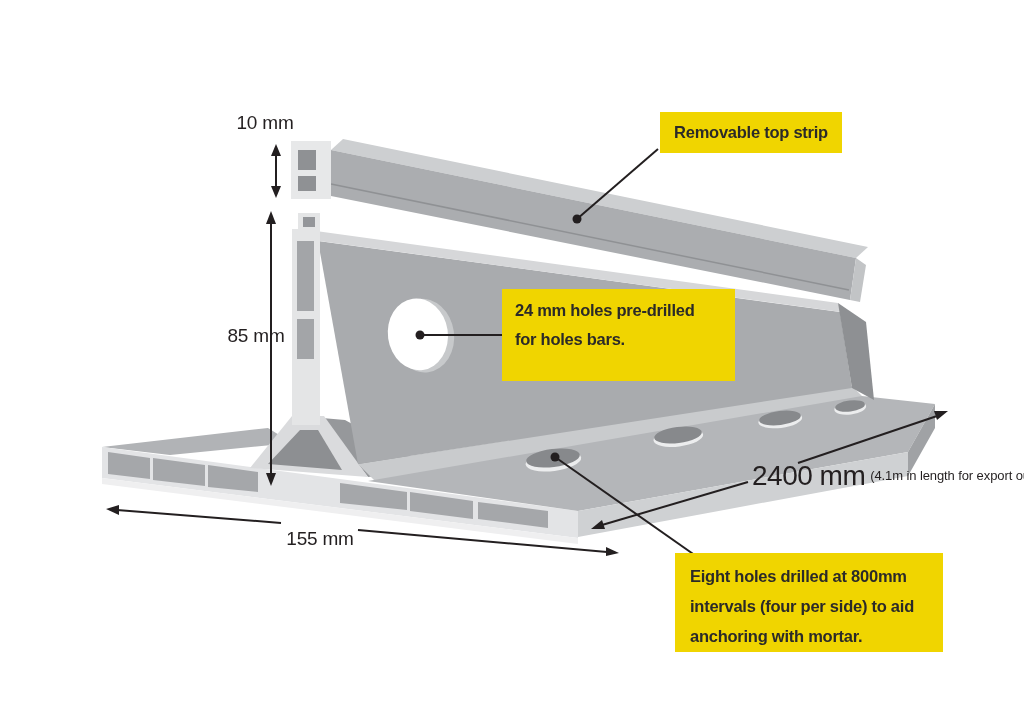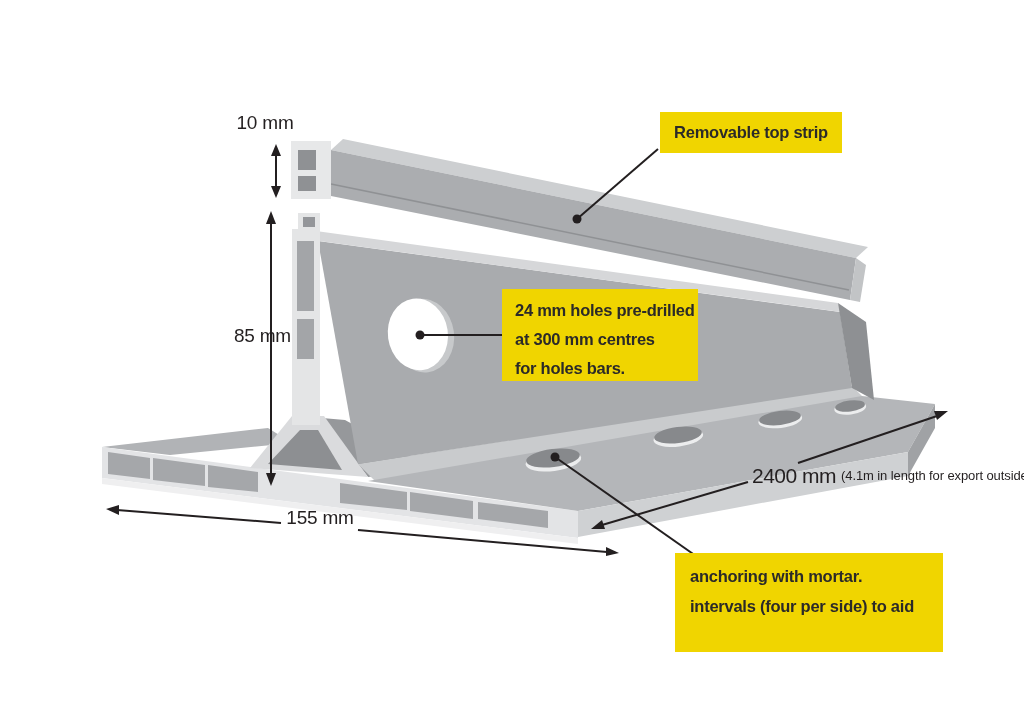--- a/index.html
+++ b/index.html
@@ -3,28 +3,28 @@
 <meta charset="utf-8">
 <style>
   html,body{margin:0;padding:0;background:#ffffff;}
   body{width:1024px;height:724px;overflow:hidden;font-family:"Liberation Sans",sans-serif;}
   .stage{position:relative;width:1024px;height:724px;background:#ffffff;}
   .stage > svg{position:absolute;left:0;top:0;width:1024px;height:724px;}
   .dim{position:absolute;color:#231F20;font-size:19px;font-weight:500;letter-spacing:-0.2px;white-space:nowrap;}
   .dim.center{text-align:center;}
   .callout{position:absolute;background:#F0D500;color:#2B2A28;font-size:16.5px;font-weight:600;letter-spacing:-0.25px;white-space:nowrap;}
   #callout-top-strip{left:648px;top:112px;width:182px;height:41px;display:flex;align-items:center;justify-content:center;margin-left:12px;}
-  #callout-dowel{left:502px;top:289px;width:196px;height:92px;box-sizing:border-box;padding:7px 0 0 13px;line-height:29px;}
+  #callout-dowel{left:502px;top:289px;width:233px;height:92px;box-sizing:border-box;padding:7px 0 0 13px;line-height:29px;}
   #callout-anchor{left:675px;top:553px;width:268px;height:99px;box-sizing:border-box;padding:8px 0 0 15px;line-height:30px;}
   .callout .line{display:block;}
   #dim-strip-height{left:230px;top:112px;width:70px;}
-  #dim-wall-height{left:221px;top:325px;width:70px;text-align:right;}
-  #dim-base-width{left:282px;top:507px;width:76px;text-align:center;}
+  #dim-wall-height{left:221px;top:325px;width:70px;}
+  #dim-base-width{left:282px;top:528px;width:76px;text-align:center;}
   #dim-length{left:752px;top:464px;display:flex;align-items:flex-start;}
-  #dim-length .len-big{font-size:21px;font-weight:500;letter-spacing:-0.5px;line-height:24px;}
+  #dim-length .len-big{font-size:28px;font-weight:500;letter-spacing:-0.5px;line-height:24px;}
   #dim-length .len-small{font-size:13px;font-weight:400;line-height:16px;text-align:right;margin:4px 0 0 5px;letter-spacing:-0.1px;}
 </style>
 </head>
 <body>
 
 <div class="stage">
 
   <svg viewBox="0 0 1024 724" aria-hidden="true">
 
     <g>
@@ -152,22 +152,22 @@
       <span class="line">export outside of UK)</span>
     </span>
   </div>
 
   <div class="callout" id="callout-top-strip">
     <span>Removable top strip</span>
   </div>
 
   <div class="callout" id="callout-dowel">
     <span class="line">24 mm holes pre-drilled</span>
-    <span class="line">at 300 mm centres</span>
     <span class="line">for holes bars.</span>
   </div>
 
   <div class="callout" id="callout-anchor">
+    <span class="line">Eight holes drilled at 800mm</span>
+    <span class="line">intervals (four per side) to aid</span>
     <span class="line">anchoring with mortar.</span>
-    <span class="line">intervals (four per side) to aid</span>
   </div>
 
 </div>
 
 </body></html>

